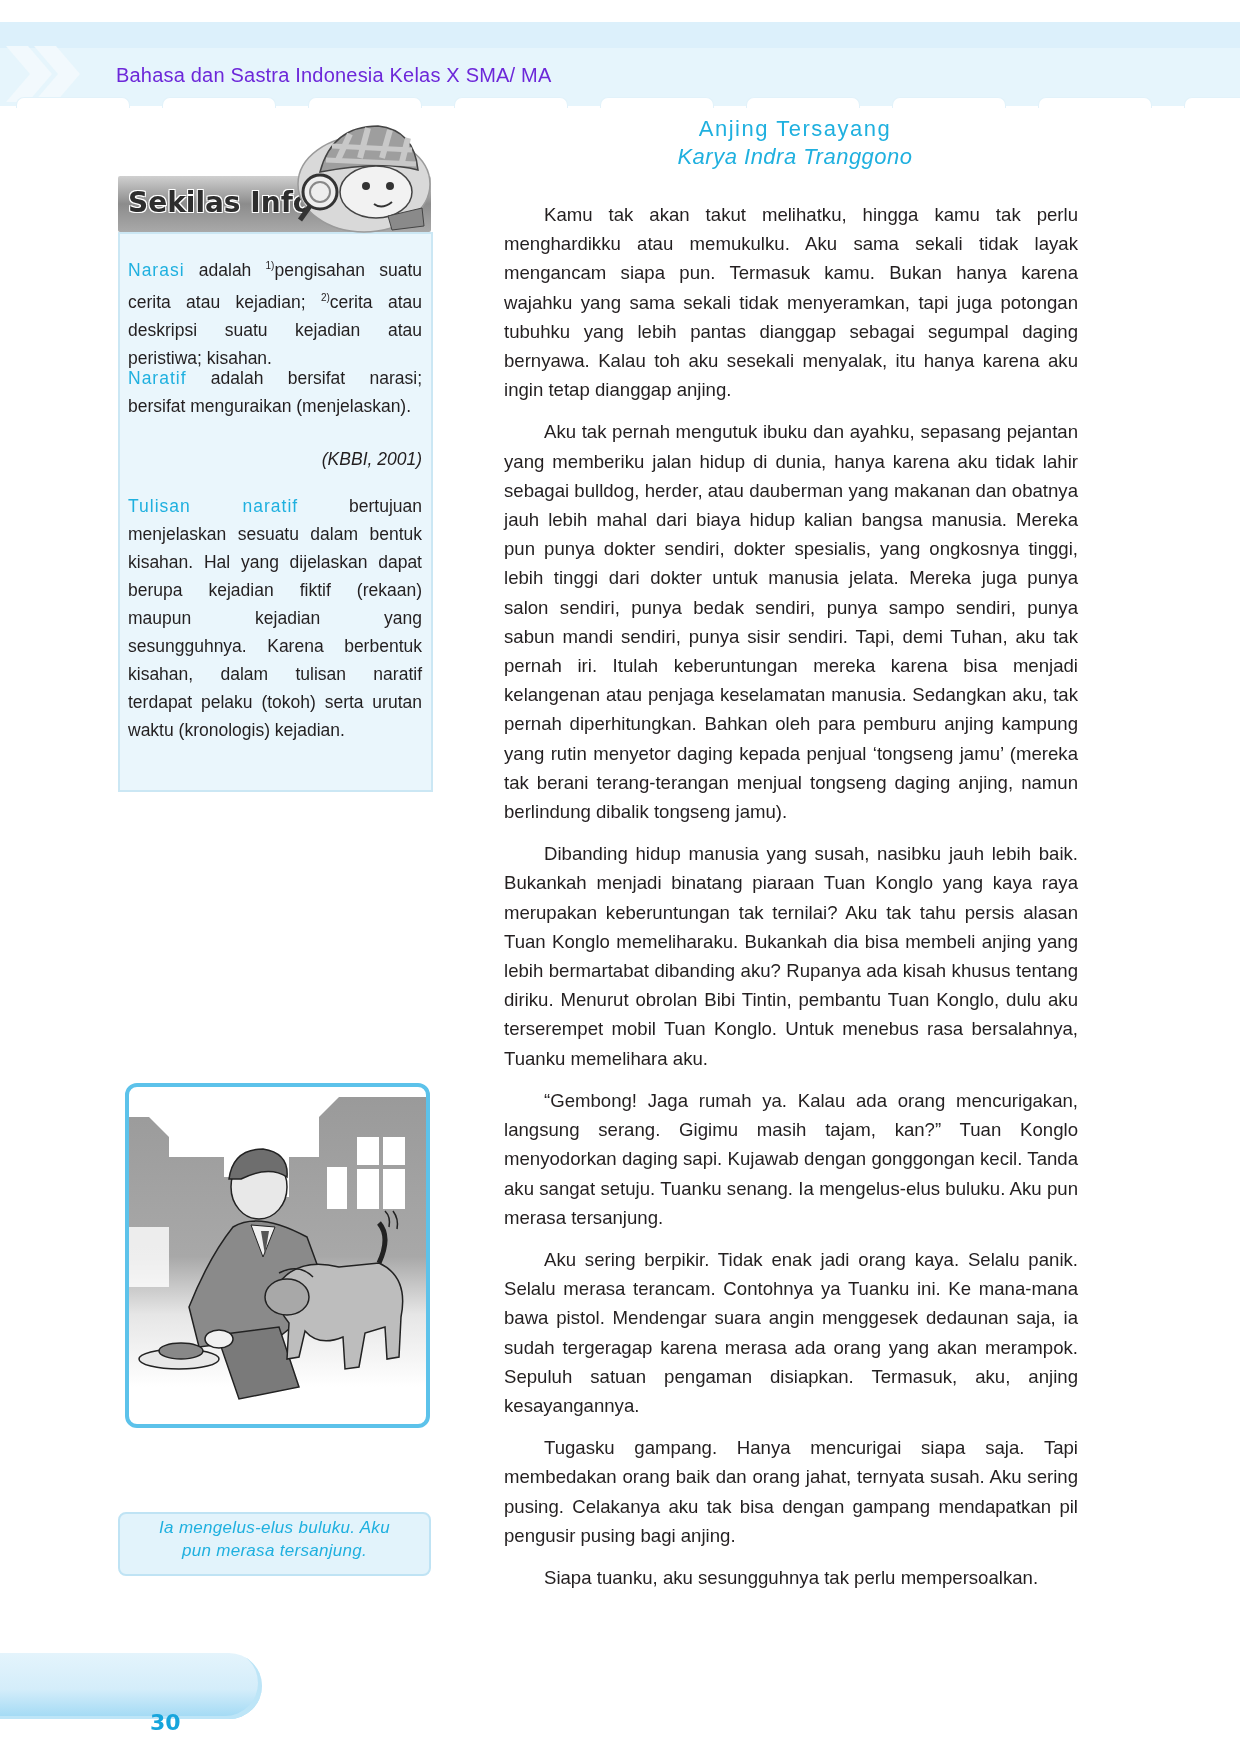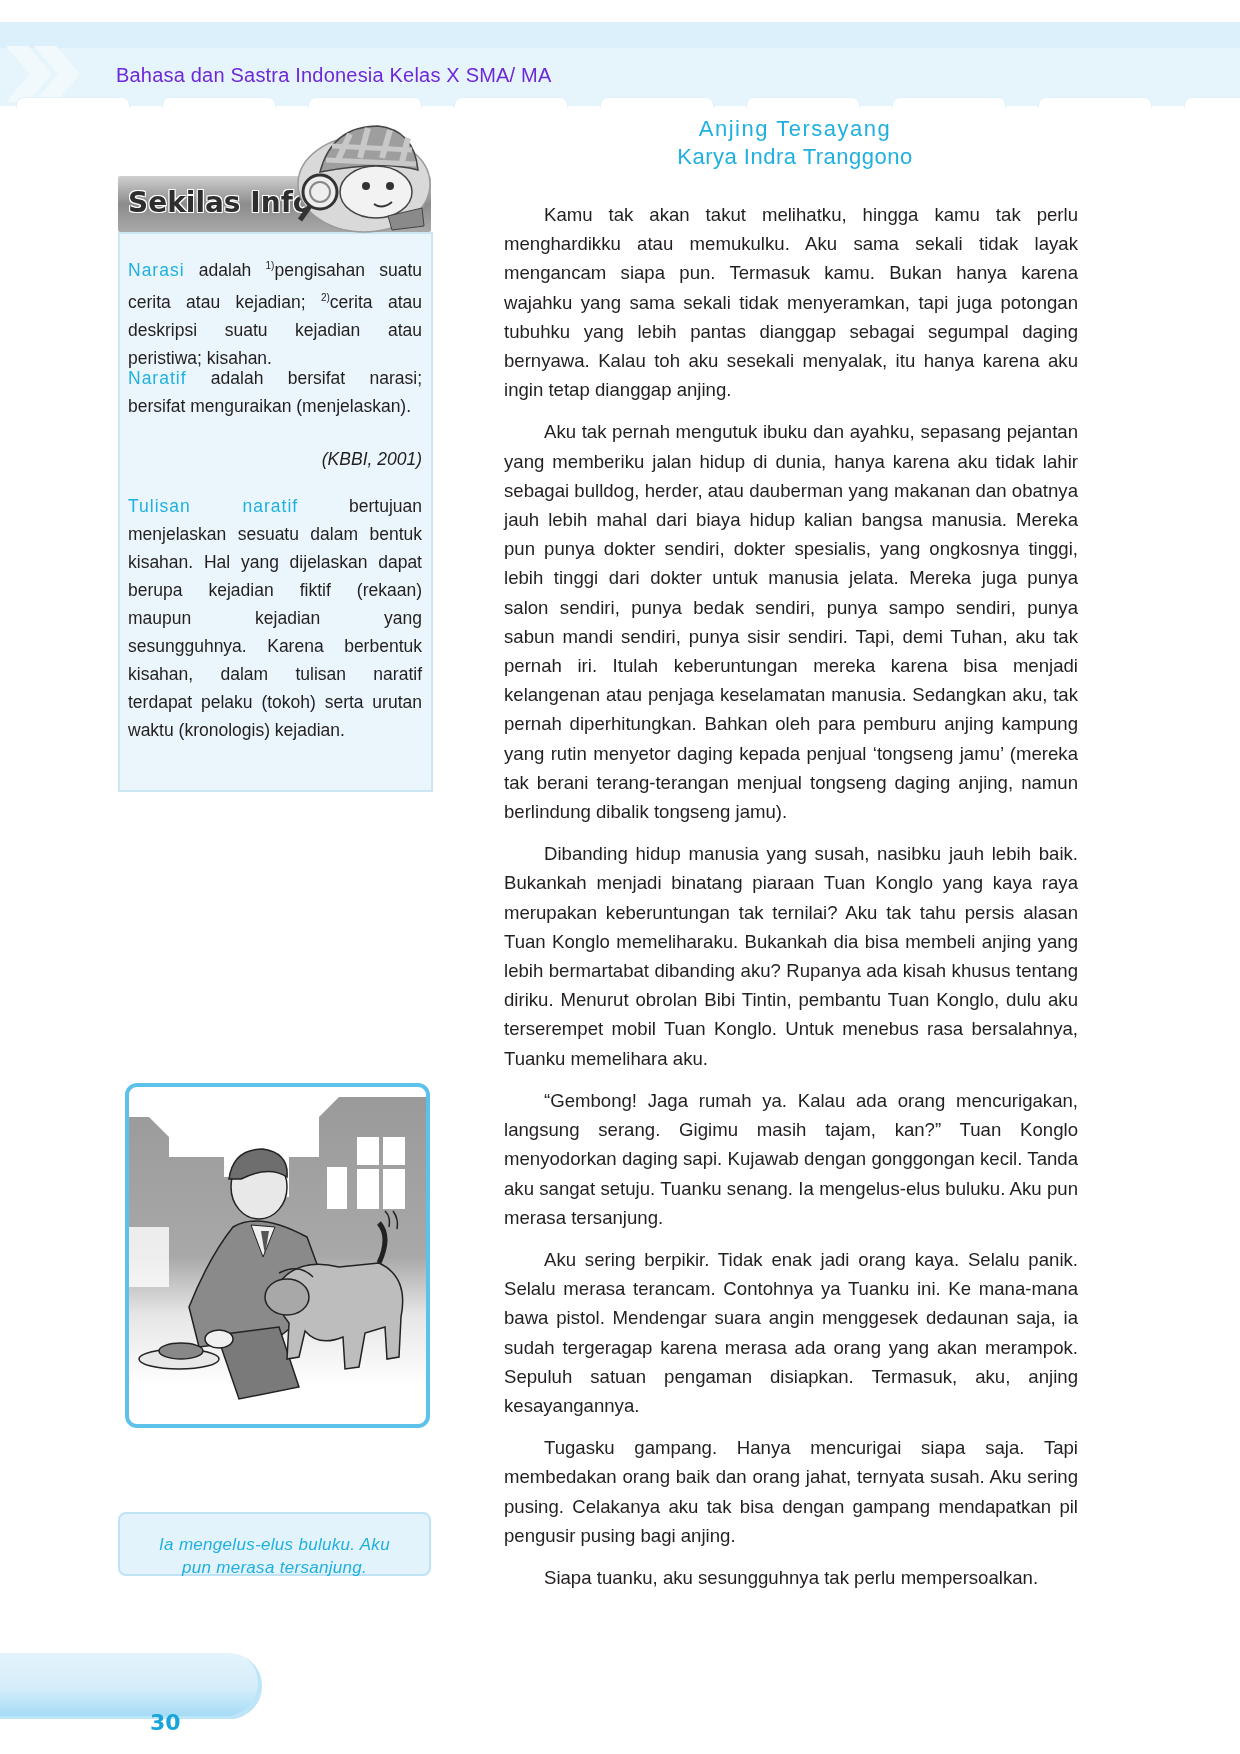--- a/index.html
+++ b/index.html
@@ -66,34 +66,34 @@
   
   .illustration {
     position: absolute; left: 125px; top: 1083px; width: 305px; height: 345px;
     border: 4px solid #5cc2ea; border-radius: 12px; box-sizing: border-box;
     background: #ffffff; overflow: hidden;
   }
   .caption-box {
     position: absolute; left: 118px; top: 1512px; width: 313px; height: 64px;
     background: #e2f3fb; border: 2px solid #bfe3f4; border-radius: 8px;
     box-sizing: border-box; text-align: center;
-    padding-top: 19px;
+    padding-top: 2px;
   }
   .caption-line {
     display: block; font-size: 17px; font-style: italic; color: #1fb0df;
     line-height: 23px; letter-spacing: 0.3px;
   }
   
   .story-title {
     position: absolute; left: 600px; width: 390px; top: 116px; text-align: center;
     font-size: 22px; color: #1fb0df; letter-spacing: 1.5px;
   }
   .story-author {
     position: absolute; left: 600px; width: 390px; top: 144px; text-align: center;
-    font-size: 22px; color: #1fb0df; letter-spacing: 0.5px;
+    font-size: 22px; font-style: italic; color: #1fb0df; letter-spacing: 0.5px;
   }
   .story {
     position: absolute; left: 504px; top: 200px; width: 574px;
   }
   .story p {
     margin: 0 0 13px 0; text-indent: 40px; text-align: justify;
     font-size: 18.6px; line-height: 29.2px; color: #231f20;
   }
   
   .page-tab {

